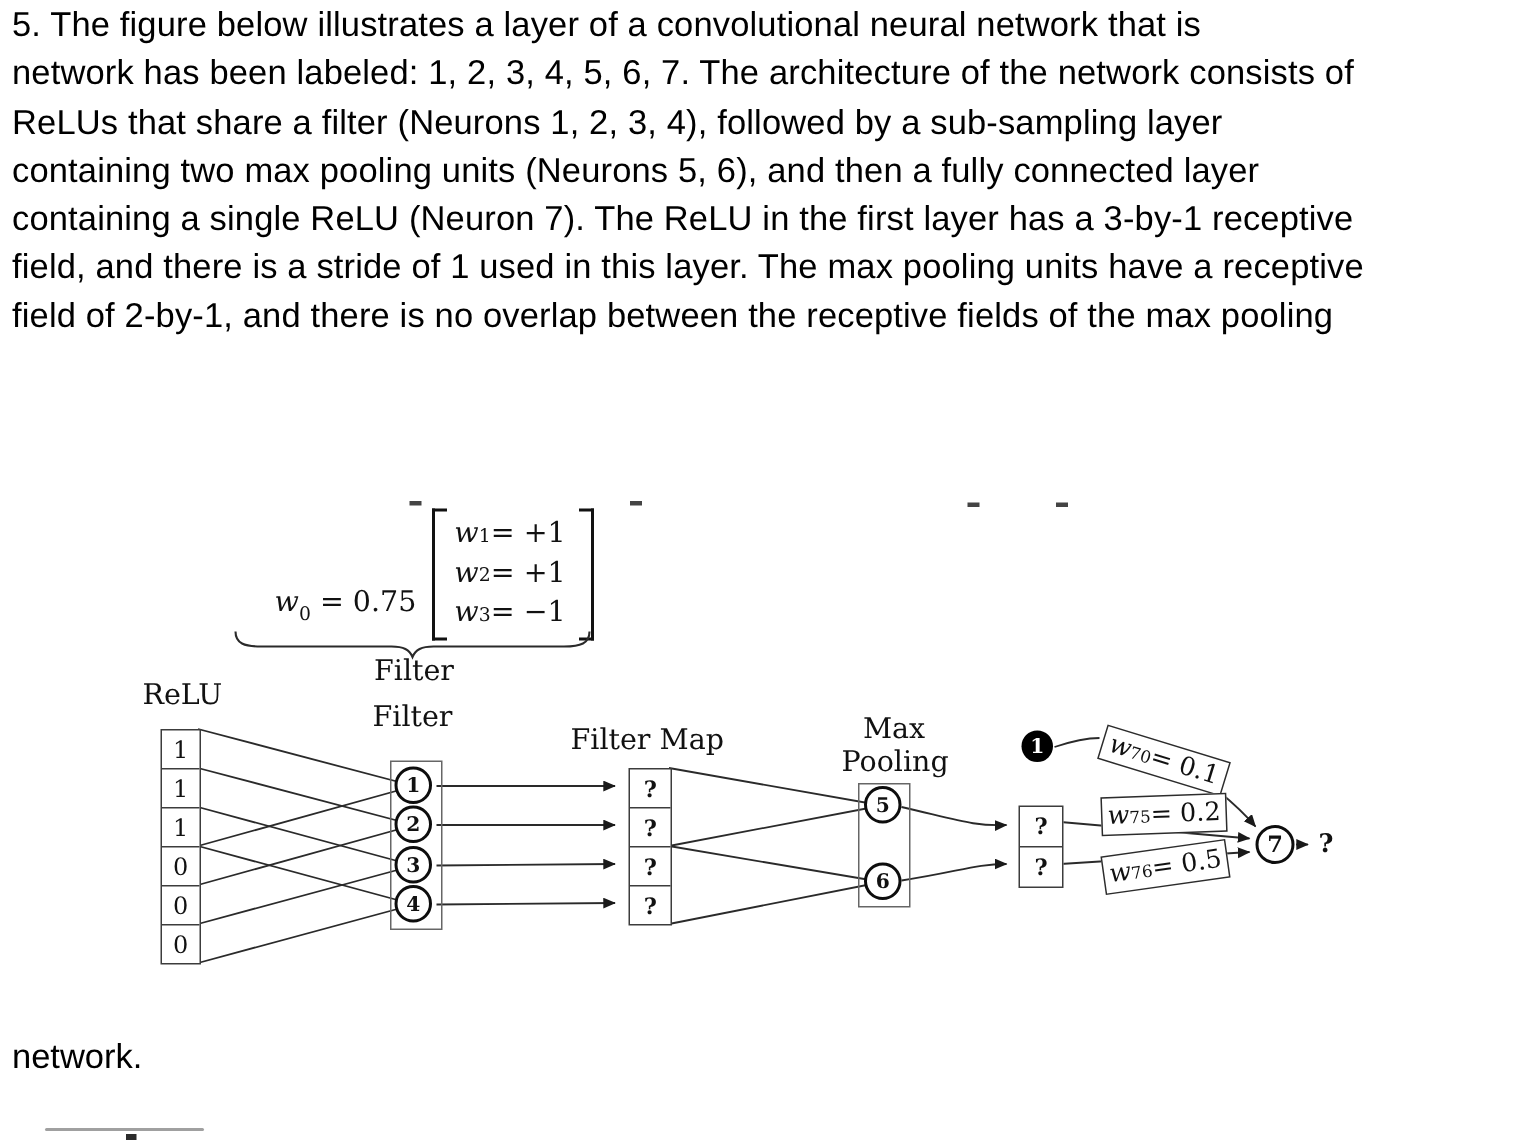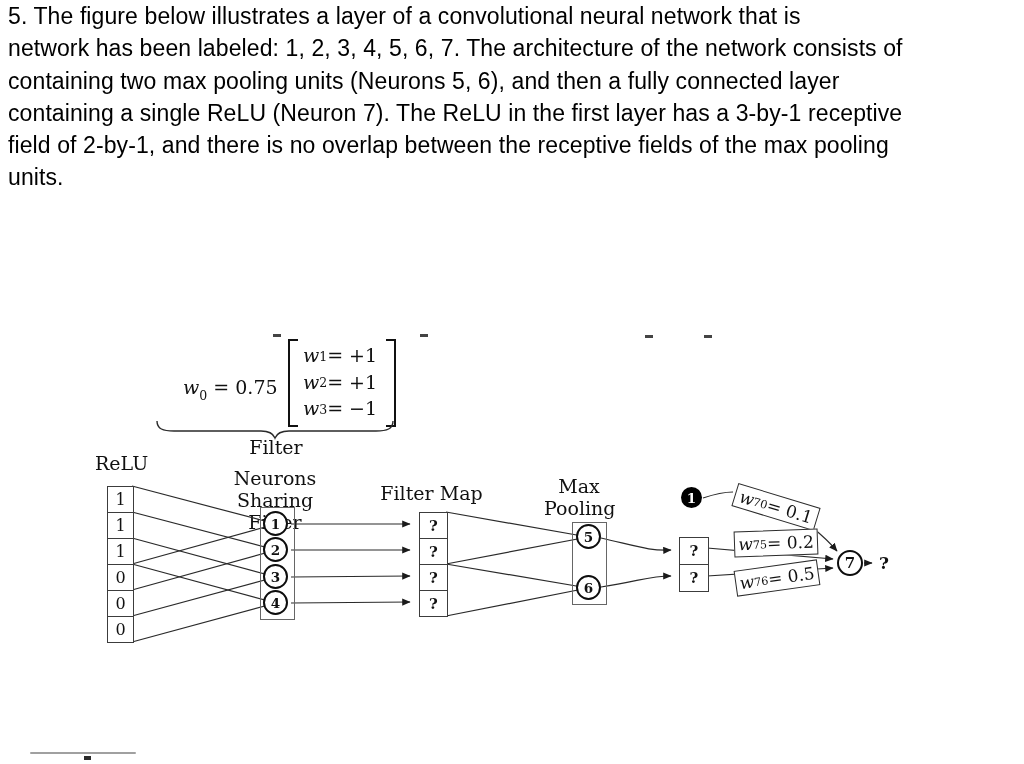--- a/index.html
+++ b/index.html
@@ -10,21 +10,21 @@
           letter-spacing:0.1px;color:#000;}
   .qblock div{white-space:nowrap;}
   .bblock{position:absolute;left:8px;top:687px;width:1010px;font-size:23px;line-height:35px;color:#000;}
   .bblock div{white-space:nowrap;}
   .flabel{position:absolute;font-family:"DejaVu Serif","Liberation Serif",serif;font-size:19px;
           color:#111;text-align:center;line-height:22px;}
   .math{font-family:"DejaVu Serif","Liberation Serif",serif;font-style:normal;color:#111;}
   .math i{font-style:italic;}
   .math sub{font-size:0.66em;font-style:normal;position:relative;top:1px;}
   
-  .w0{position:absolute;left:183px;top:376px;font-size:19px;}
+  .w0{position:absolute;left:183px;top:390px;font-size:19px;}
   .bracket{position:absolute;top:339px;height:84px;width:8px;}
   .bracket.l{left:288px;border-left:2px solid #111;border-top:2px solid #111;border-bottom:2px solid #111;}
   .bracket.r{left:386px;border-right:2px solid #111;border-top:2px solid #111;border-bottom:2px solid #111;}
   .matrix{position:absolute;left:297px;top:342px;width:86px;display:flex;flex-direction:column;}
   .matrix .mrow{height:26.5px;display:flex;align-items:center;justify-content:center;font-size:19px;}
   
   .vcol{position:absolute;background:#fff;border:1.4px solid #3c3c3c;display:flex;flex-direction:column;z-index:2;}
   .vcol .cell{flex:1;border-top:1.4px solid #3c3c3c;display:flex;align-items:center;justify-content:center;
               font-family:"DejaVu Serif","Liberation Serif",serif;font-size:16px;color:#111;}
   .vcol .cell:first-child{border-top:none;}
@@ -52,24 +52,25 @@
   .artifact-dash{position:absolute;left:84px;top:756px;width:7px;height:4px;background:#2b2b2b;}
 </style>
 </head>
 <body>
 
 <div id="page">
 
   <div class="qblock">
     <div>5. The figure below illustrates a layer of a convolutional neural network that is</div>
     <div>network has been labeled: 1, 2, 3, 4, 5, 6, 7. The architecture of the network consists of</div>
+    <div>ReLUs that share a filter (Neurons 1, 2, 3, 4), followed by a sub-sampling layer</div>
     <div>containing two max pooling units (Neurons 5, 6), and then a fully connected layer</div>
     <div>containing a single ReLU (Neuron 7). The ReLU in the first layer has a 3-by-1 receptive</div>
+    <div>field, and there is a stride of 1 used in this layer. The max pooling units have a receptive</div>
     <div>field of 2-by-1, and there is no overlap between the receptive fields of the max pooling</div>
-    <div>units.</div>
   </div>
 
   <div class="dash" style="left:273px;top:334px"></div>
   <div class="dash" style="left:420px;top:334px"></div>
   <div class="dash" style="left:645px;top:335px"></div>
   <div class="dash" style="left:704px;top:335px"></div>
 
   <svg class="svglayer" width="1024" height="764">
     <defs>
       <marker id="arr" markerWidth="9" markerHeight="8" refX="6.5" refY="3" orient="auto">
@@ -140,38 +141,37 @@
   <div class="vcol" style="left:107px;top:486px;width:25px;height:155px">
     <div class="cell">1</div>
     <div class="cell">1</div>
     <div class="cell">1</div>
     <div class="cell">0</div>
     <div class="cell">0</div>
     <div class="cell">0</div>
   </div>
 
   <div class="flabel" style="left:205px;top:467px;width:140px">
-    <div>Neurons Sharing</div>
     <div>Filter</div>
   </div>
   <div class="layerbox" style="left:260px;top:507px;width:33px;height:111px"></div>
   <div class="neuron" style="left:263px;top:511px">1</div>
   <div class="neuron" style="left:263px;top:537px">2</div>
   <div class="neuron" style="left:263px;top:564px">3</div>
   <div class="neuron" style="left:263px;top:590px">4</div>
 
   <div class="flabel" style="left:369px;top:482px;width:125px">Filter Map</div>
   <div class="vcol" style="left:419px;top:512px;width:27px;height:103px">
     <div class="cell q">?</div>
     <div class="cell q">?</div>
     <div class="cell q">?</div>
     <div class="cell q">?</div>
   </div>
 
-  <div class="flabel" style="left:544px;top:475px;width:70px">
+  <div class="flabel" style="left:561px;top:475px;width:70px">
     <div>Max</div>
     <div>Pooling</div>
   </div>
   <div class="layerbox" style="left:572px;top:522px;width:33px;height:81px"></div>
   <div class="neuron" style="left:576px;top:524px">5</div>
   <div class="neuron" style="left:576px;top:575px">6</div>
 
   <div class="vcol" style="left:679px;top:537px;width:28px;height:53px">
     <div class="cell q">?</div>
     <div class="cell q">?</div>
@@ -192,18 +192,19 @@
   <div class="wbox math" style="left:735px;top:565px;width:82px;height:24px;transform:rotate(-8deg)">
       <i>w</i>
       <sub>76</sub>
       <span> = 0.5</span>
     </div>
 
   <div class="neuron big" style="left:837px;top:550px">7</div>
   <div class="outq">?</div>
 
   <div class="bblock">
+    <div>network.</div>
   </div>
 
   <div class="artifact-line"></div>
   <div class="artifact-dash"></div>
 
 </div>
 
 </body></html>

